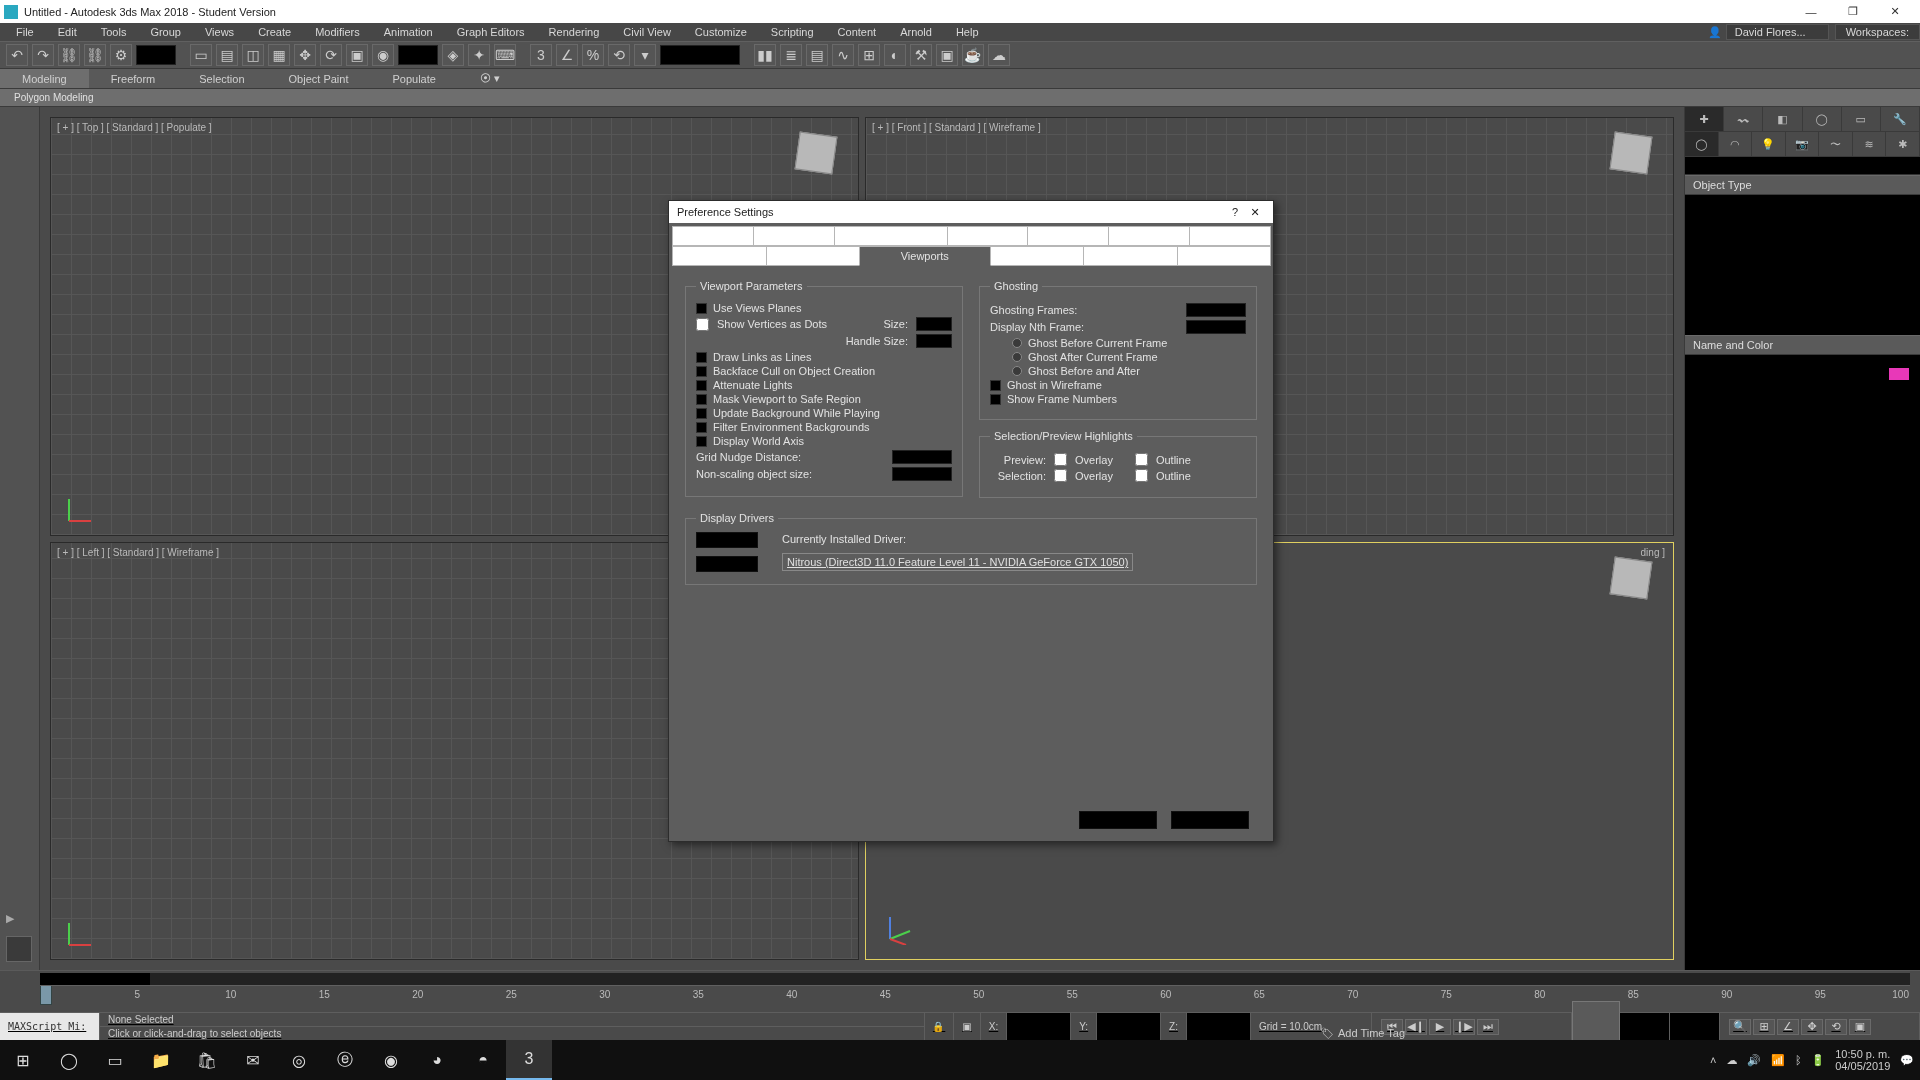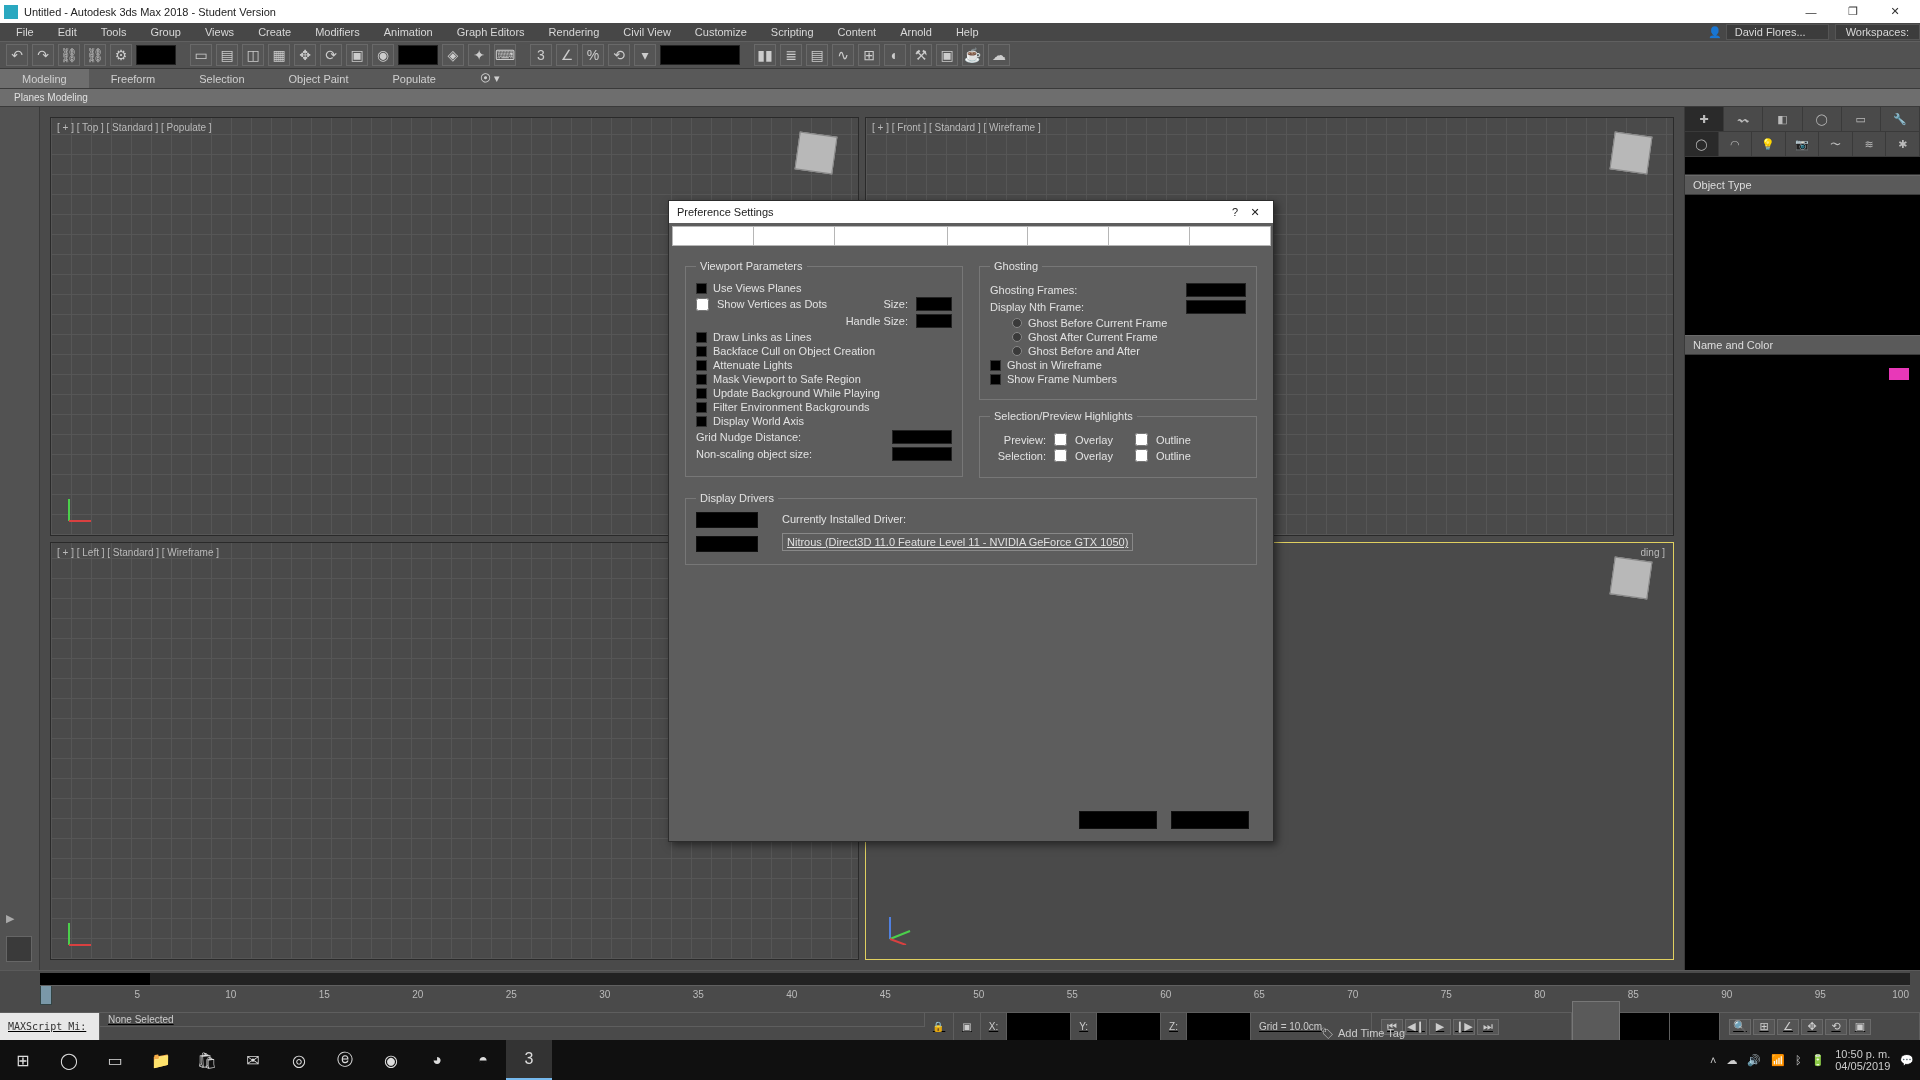--- a/index.html
+++ b/index.html
@@ -185,21 +185,21 @@
 
 <div class="ribbon">
   <span class="active">Modeling</span>
   <span>Freeform</span>
   <span>Selection</span>
   <span>Object Paint</span>
   <span>Populate</span>
   <span>⦿ ▾</span>
 </div>
 <div class="subribbon">
-  <span>Planes Modeling</span>
+  <span>Polygon Modeling</span>
 </div>
 
 <div class="workspace">
   <div class="leftgutter">
     <div class="play">▶</div>
     <div class="sq"></div>
   </div>
   <div class="vpgrid">
     <div class="vp">
       <div class="lbl">[ + ] [ Top ] [ Standard ] [ Populate ]</div>
@@ -304,20 +304,21 @@
     <span style="left:90.2%">90</span>
     <span style="left:95.2%">95</span>
     <span style="left:99.5%">100</span>
   </div>
 </div>
 
 <div class="status">
   <div class="cell" style="width:100px;background:#e8e8e8;color:#333;font-family:monospace">MAXScript Mi:</div>
   <div style="flex:1;display:flex;flex-direction:column">
     <div class="cell" style="height:14px;border-bottom:1px solid #5e5e5e">None Selected</div>
+    <div class="cell" style="height:14px">Click or click-and-drag to select objects</div>
   </div>
   <div class="cell">🔒</div>
   <div class="cell">▣</div>
   <div class="cell">X:</div>
     <div class="cell dark"></div>
   <div class="cell">Y:</div>
     <div class="cell dark"></div>
   <div class="cell">Z:</div>
     <div class="cell dark"></div>
   <div class="cell" style="width:121px">Grid = 10.0cm</div>
@@ -384,20 +385,28 @@
   <div class="tabs">
     <div class="trow">
       <div class="t"></div>
         <div class="t"></div>
         <div class="t" style="flex:1.4"></div>
         <div class="t"></div>
         <div class="t"></div>
         <div class="t"></div>
         <div class="t"></div>
     </div>
+    <div class="trow">
+      <div class="t"></div>
+        <div class="t"></div>
+      <div class="t active" style="flex:1.4">Viewports</div>
+      <div class="t"></div>
+        <div class="t"></div>
+        <div class="t"></div>
+    </div>
   </div>
 
   <div class="pane">
     <div class="cols">
 
       <div>
         <fieldset>
           <legend>Viewport Parameters</legend>
           <label class="chk">
               <input type="checkbox" style="">

